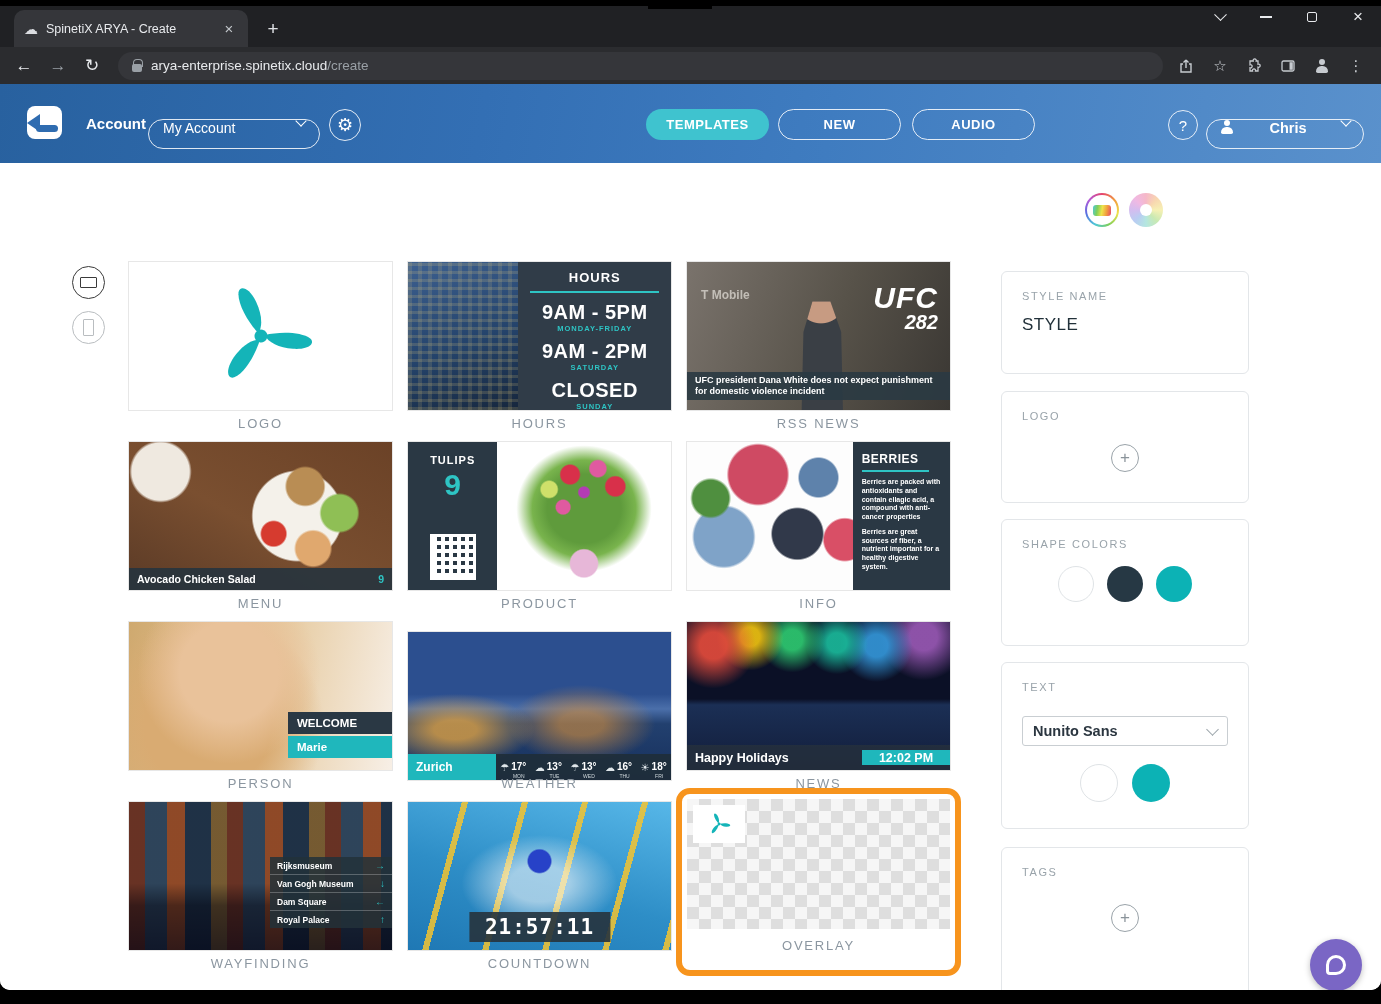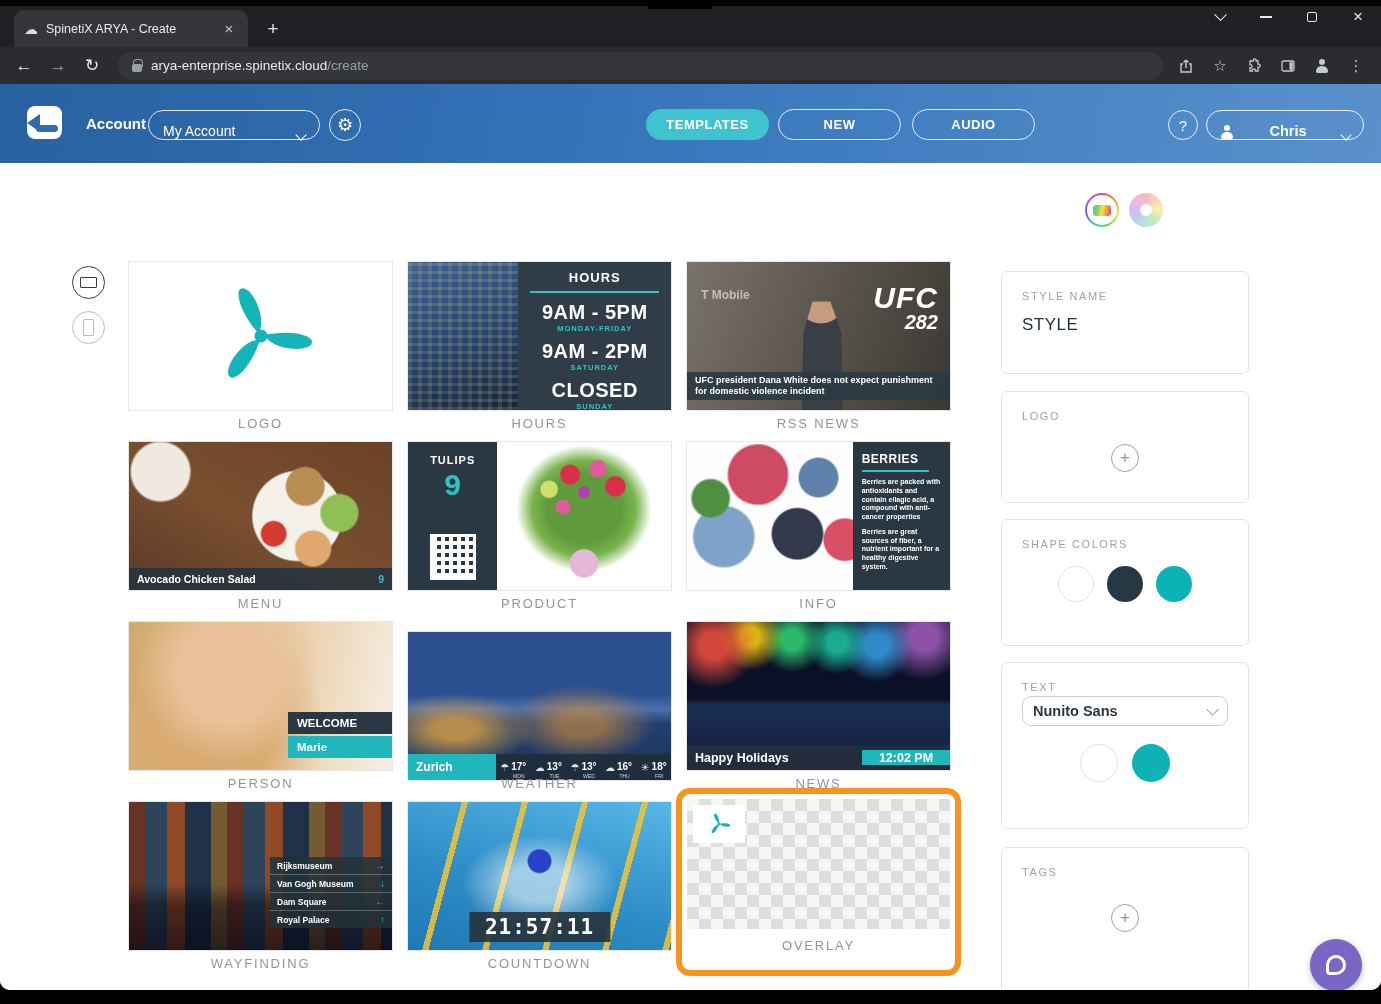--- a/index.html
+++ b/index.html
@@ -35,21 +35,21 @@
   .avatar-glyph { position:relative; width:16px; height:16px; }
   .avatar-glyph::before { content:""; position:absolute; left:5px; top:1px; width:6px; height:6px; border-radius:50%; background:#c7cbd0; }
   .avatar-glyph::after { content:""; position:absolute; left:2px; top:8px; width:12px; height:7px; border-radius:6px 6px 2px 2px; background:#c7cbd0; }
 
   
   .appheader { position:relative; height:79px; background:linear-gradient(100deg,#28619f 0%,#336fb4 35%,#3f7cc0 60%,#5a91cc 100%); }
   .applogo-box { position:absolute; left:27px; top:22px; width:35px; height:33px; background:#fff; border-radius:8px; overflow:hidden; }
   .applogo-box .tri { position:absolute; left:0; top:8px; width:0; height:0; border-left:13px solid #2f6cb0; border-top:9px solid transparent; border-bottom:9px solid transparent; transform:scaleX(-1); }
   .applogo-box .bar { position:absolute; left:9px; top:19px; width:22px; height:7px; background:#2f6cb0; border-radius:4px; }
   .acct-label { position:absolute; left:86px; top:31px; color:#fff; font-size:15px; font-weight:bold; }
-  .pill { border:1.5px solid rgba(255,255,255,.85); border-radius:16px; color:#fff; display:flex; align-items:flex-end; }
+  .pill { border:1.5px solid rgba(255,255,255,.85); border-radius:16px; color:#fff; display:flex; align-items:flex-start;margin-top:9px; }
   .acct-select { position:absolute; left:148px; top:26px; width:172px; height:30px; padding:0 14px; font-size:14px; justify-content:space-between; }
   .wchev { width:8px; height:8px; border-right:1.5px solid #fff; border-bottom:1.5px solid #fff; transform:rotate(45deg); margin-top:-3px; }
   .gear-btn { position:absolute; left:329px; top:25px; width:32px; height:32px; border:1.5px solid rgba(255,255,255,.85); border-radius:50%; color:#fff; font-size:18px; display:flex; align-items:center; justify-content:center; }
   .nav-pill { position:absolute; top:25px; height:31px; border-radius:16px; display:flex; align-items:center; justify-content:center; font-size:13px; letter-spacing:.5px; color:#fff; font-weight:bold; }
   .nav-templates { left:646px; width:123px; background:#3fc3cf; }
   .nav-new { left:778px; width:123px; border:1.5px solid rgba(255,255,255,.85); }
   .nav-audio { left:912px; width:123px; border:1.5px solid rgba(255,255,255,.85); }
   .help-btn { position:absolute; left:1168px; top:26px; width:30px; height:30px; border:1.5px solid rgba(255,255,255,.85); border-radius:50%; color:#fff; font-size:15px; display:flex; align-items:center; justify-content:center; }
   .user-pill { position:absolute; left:1206px; top:26px; width:158px; height:30px; padding:0 13px; gap:10px; font-size:14.5px; font-weight:bold; }
   .user-glyph { position:relative; width:14px; height:14px; }
@@ -203,21 +203,21 @@
   .p-label { font-size:11px; color:#99a3aa; letter-spacing:1.6px; }
   .p-value { margin-top:13px; font-size:17px; color:#22313a; letter-spacing:.5px; }
   .plus-btn { width:28px; height:28px; border:1px solid #9aa3a9; border-radius:50%; color:#8a939a; font-size:17px; font-weight:300; display:flex; align-items:center; justify-content:center; margin:0 auto; }
   .p-logo .plus-btn { margin-top:22px; }
   .p-tags .plus-btn { margin-top:26px; }
   .swatches { display:flex; justify-content:center; gap:13px; margin-top:16px; }
   .sw { width:36px; height:36px; border-radius:50%; }
   .sw-white { background:#fff; border:1px solid #dfe3e6; }
   .sw-dark { background:#263844; }
   .sw-teal { background:#0cb2b5; }
-  .font-select { margin-top:3px; height:30px; border:1px solid #c9ced2; border-radius:9px; display:flex; align-items:center; justify-content:space-between; padding:0 10px; }
+  .font-select { margin-top:23px; height:30px; border:1px solid #c9ced2; border-radius:3px; display:flex; align-items:center; justify-content:space-between; padding:0 10px; }
   .font-name { font-size:14.5px; font-weight:bold; color:#2b3640; }
   .gchev { width:9px; height:9px; border-right:1.8px solid #9aa3a9; border-bottom:1.8px solid #9aa3a9; transform:rotate(45deg); margin-top:-4px; }
   .text-swatches { display:flex; justify-content:center; gap:14px; margin-top:18px; }
   .sw2 { width:38px; height:38px; border-radius:50%; }
 
   .chat-btn { position:absolute; left:1310px; top:776px; width:52px; height:52px; border-radius:50%; background:#7a66c5; display:flex; align-items:center; justify-content:center; box-shadow:0 2px 6px rgba(0,0,0,.25); }
   .chat-glyph { width:20px; height:20px; border:3px solid #fff; border-radius:50% 50% 50% 4px; }
 
   .spx-blade { fill:#14b4b8; }
 </style>

